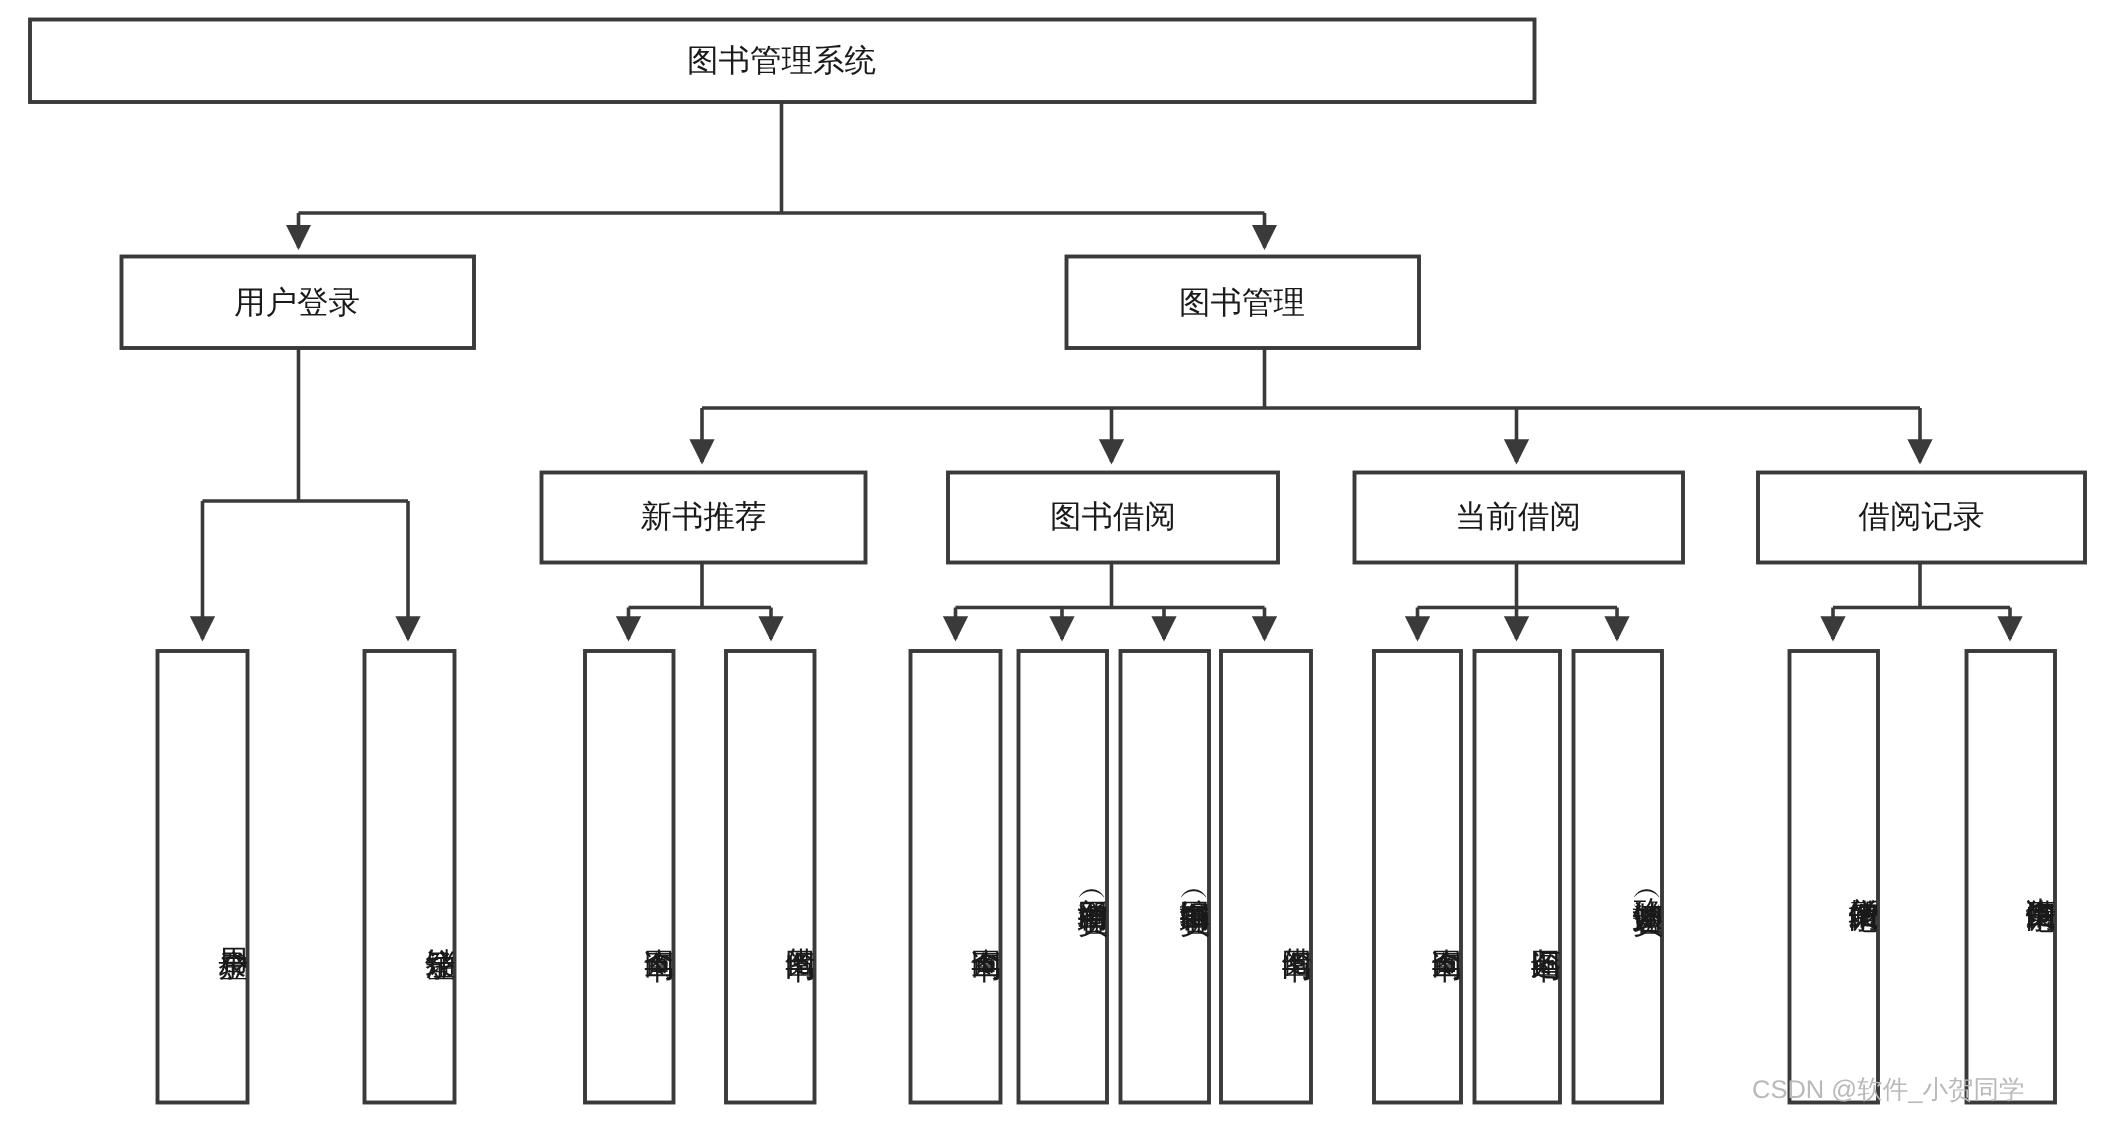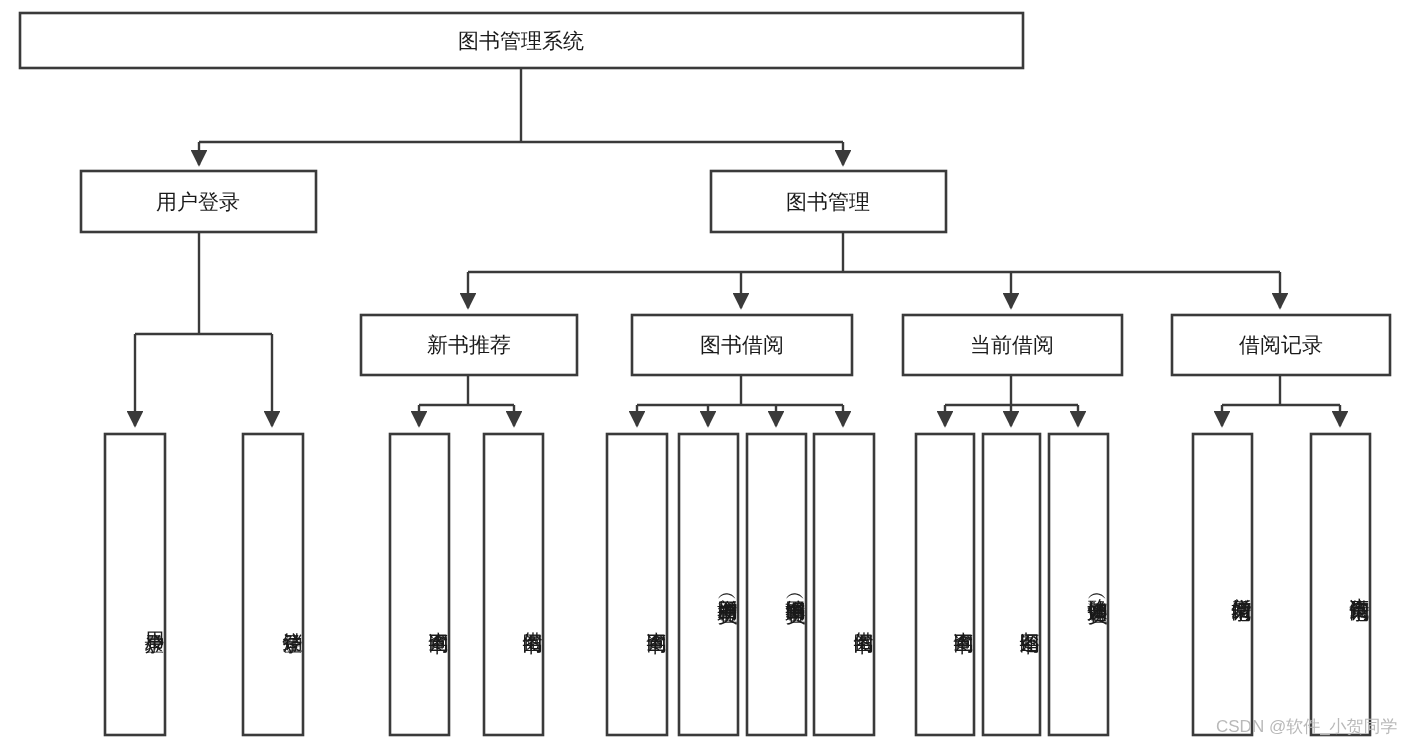--- a/index.html
+++ b/index.html
@@ -199,15 +199,15 @@
   <div class="vert-label" style="left:747px; top:442px; width:59px; height:290px;">编辑图书（管理员）</div>
   <div class="vert-label" style="left:814px; top:508px; width:60px; height:220px;">借阅图书</div>
 
   <div class="vert-label" style="left:916px; top:508px; width:58px; height:220px;">查询图书</div>
   <div class="vert-label" style="left:983px; top:508px; width:57px; height:220px;">归还图书</div>
   <div class="vert-label" style="left:1049px; top:442px; width:59px; height:290px;">确认归还（管理员）</div>
 
   <div class="vert-label" style="left:1193px; top:455px; width:59px; height:260px;">新增借阅记录</div>
   <div class="vert-label" style="left:1311px; top:455px; width:59px; height:260px;">查询借阅记录</div>
 
-  <div class="watermark" style="left:1168px; top:715px;margin-left:48px;">CSDN @软件_小贺同学</div>
+  <div class="watermark" style="left:1168px; top:715px;">CSDN @软件_小贺同学</div>
 
 </div>
 
 </body></html>

